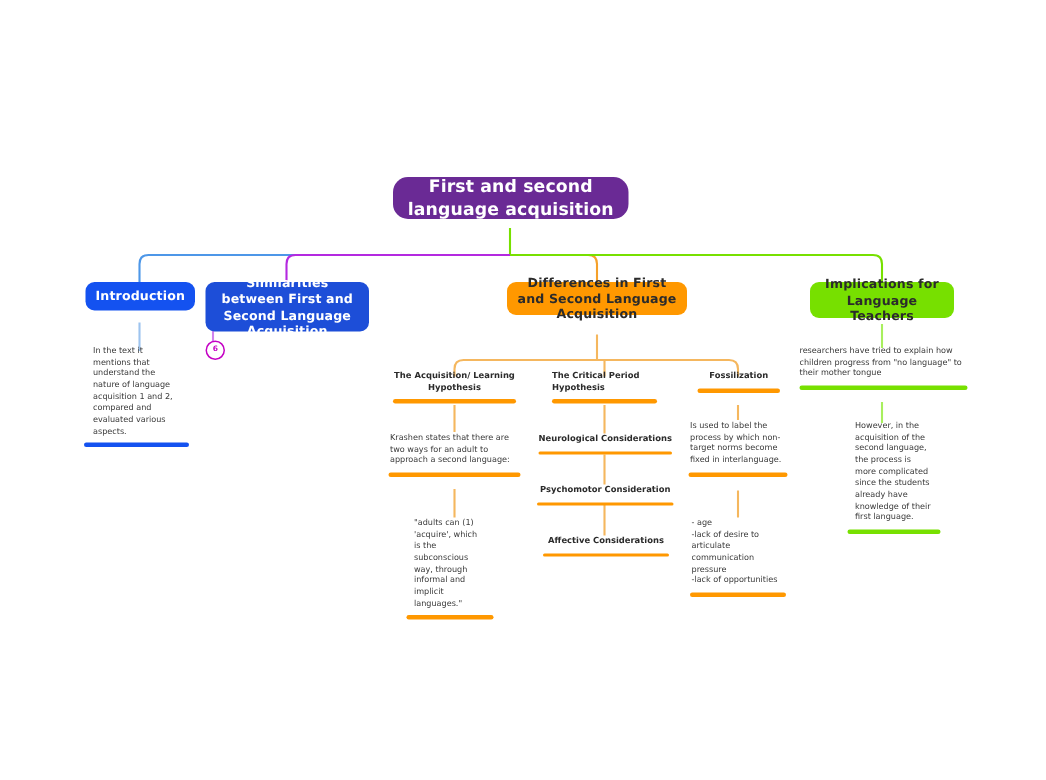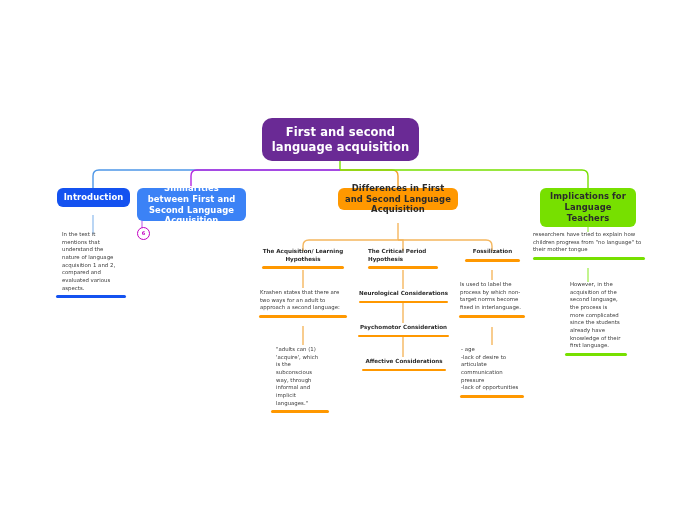--- a/index.html
+++ b/index.html
@@ -132,46 +132,46 @@
     <path d="M 403 303 L 403 323" stroke="#f5b75e" stroke-width="1.4" fill="none"></path>
     <path d="M 403 336 L 403 357" stroke="#f5b75e" stroke-width="1.4" fill="none"></path>
 
     <path d="M 492 270 L 492 280" stroke="#f5b75e" stroke-width="1.4" fill="none"></path>
     <path d="M 492 327 L 492 345" stroke="#f5b75e" stroke-width="1.4" fill="none"></path>
 
     <path d="M 588 216 L 588 232" stroke="#a8ef5e" stroke-width="1.4" fill="none"></path>
     <path d="M 588 268 L 588 282" stroke="#a8ef5e" stroke-width="1.4" fill="none"></path>
   </svg>
 
-  <div class="node node-root" style="left:262px; top:118px; width:157px; height:43px;">
+  <div class="node node-root" style="left:262px; top:118px; width:157px; height:28px;">
     <span>First and second language acquisition</span>
   </div>
 
   <div class="node node-l1" style="left:57px; top:188px; width:73px; height:19px; background:#1452f0; color:#ffffff;align-items:center;">
     <span>Introduction</span>
   </div>
 
   <div class="leaf" style="left:62px; top:231px; width:60px;">
     <div class="leaf-body">In the text it mentions that understand the nature of language acquisition 1 and 2, compared and evaluated various aspects.</div>
     <div class="bar" style="background:#1452f0; width:70px; margin-left:-6px;"></div>
   </div>
 
-  <div class="node node-l1" style="left:137px; top:188px; width:109px; height:33px; background:#3b82f6; color:#ffffff;">
+  <div class="node node-l1" style="left:137px; top:188px; width:109px; height:33px; background:#1d4ed8; color:#ffffff;">
     <span>Similarities between First and Second Language Acquisition</span>
   </div>
 
   <div class="badge" style="left:137px; top:227px;">
     <span>6</span>
   </div>
 
   <div class="node node-l1" style="left:338px; top:188px; width:120px; height:22px; background:#ff9800; color:#2b2b2b;">
     <span>Differences in First and Second Language Acquisition</span>
   </div>
 
-  <div class="node node-l1" style="left:540px; top:188px; width:96px; height:39px; background:#77e000; color:#2b2b2b;">
+  <div class="node node-l1" style="left:540px; top:188px; width:96px; height:24px; background:#77e000; color:#2b2b2b;">
     <span>Implications for Language Teachers</span>
   </div>
 
   <div class="leaf" style="left:533px; top:231px; width:112px;">
     <div class="leaf-body">researchers have tried to explain how children progress from "no language" to their mother tongue</div>
     <div class="bar" style="background:#77e000; width:112px;"></div>
   </div>
 
   <div class="leaf" style="left:570px; top:281px; width:52px;">
     <div class="leaf-body">However, in the acquisition of the second language, the process is more complicated since the students already have knowledge of their first language.</div>

